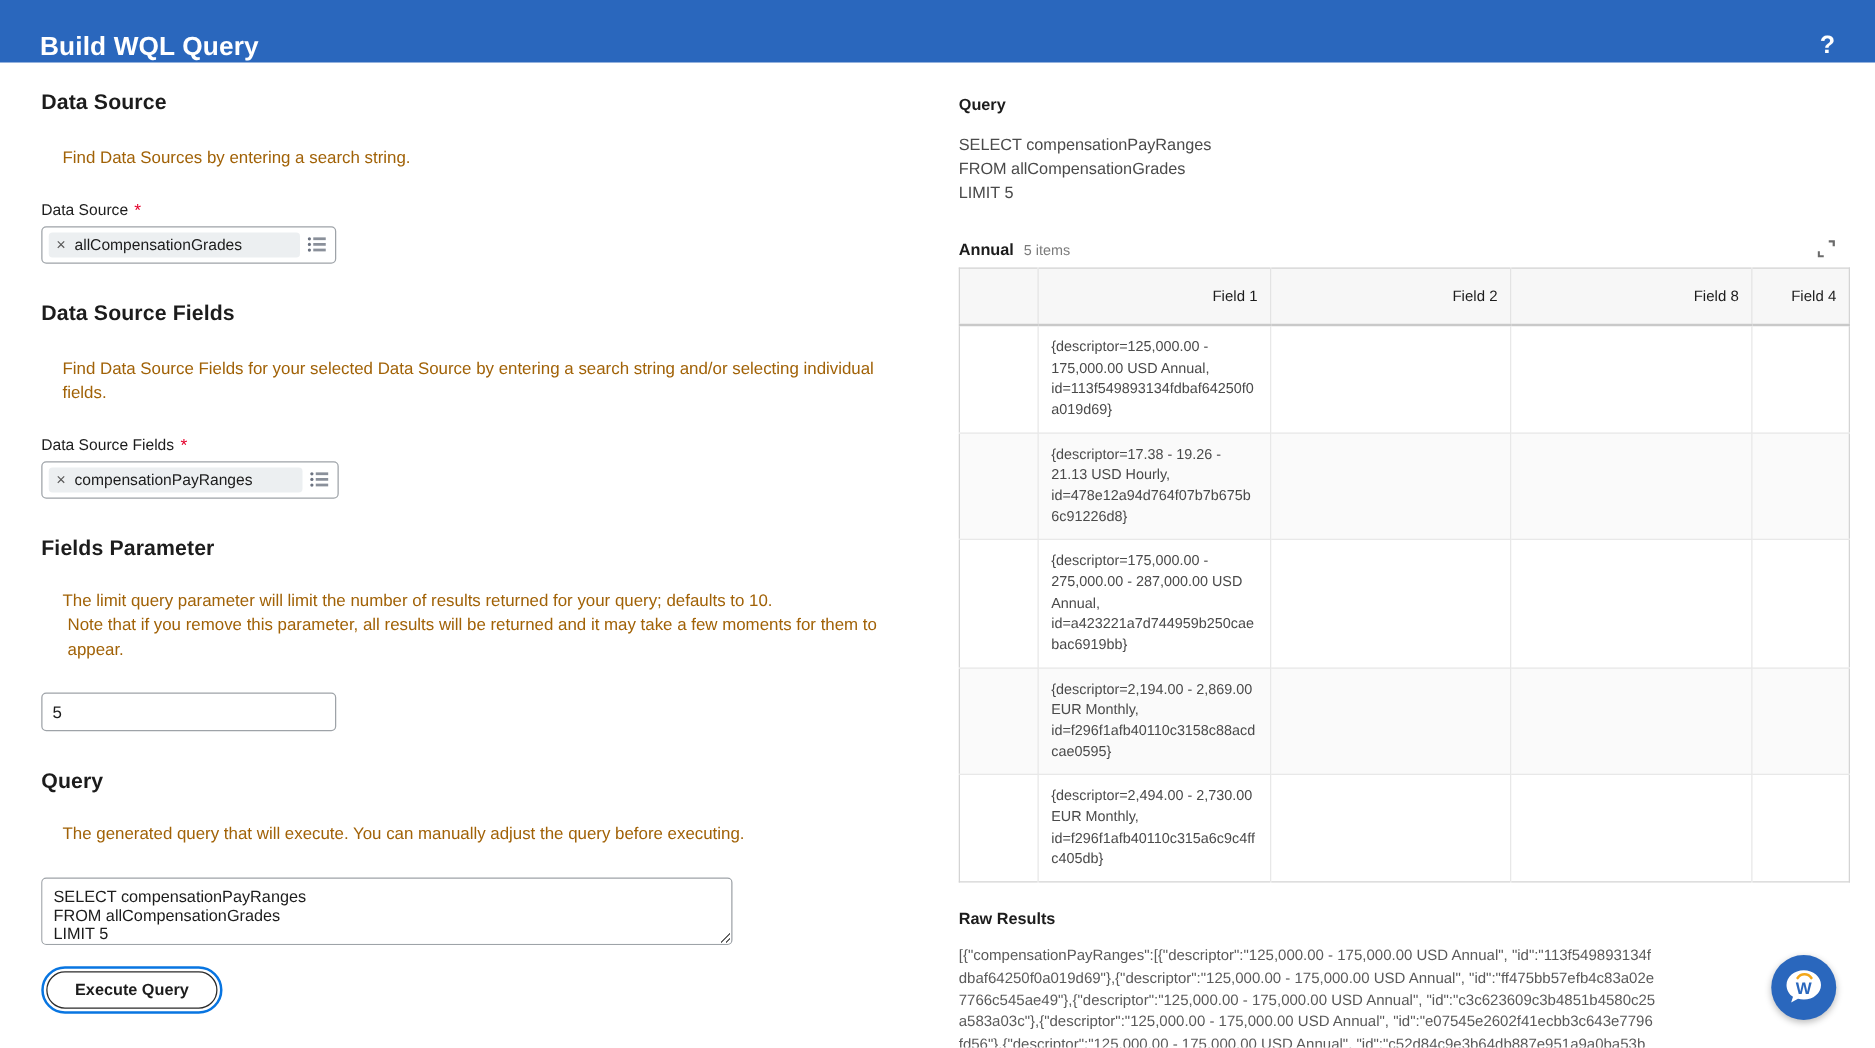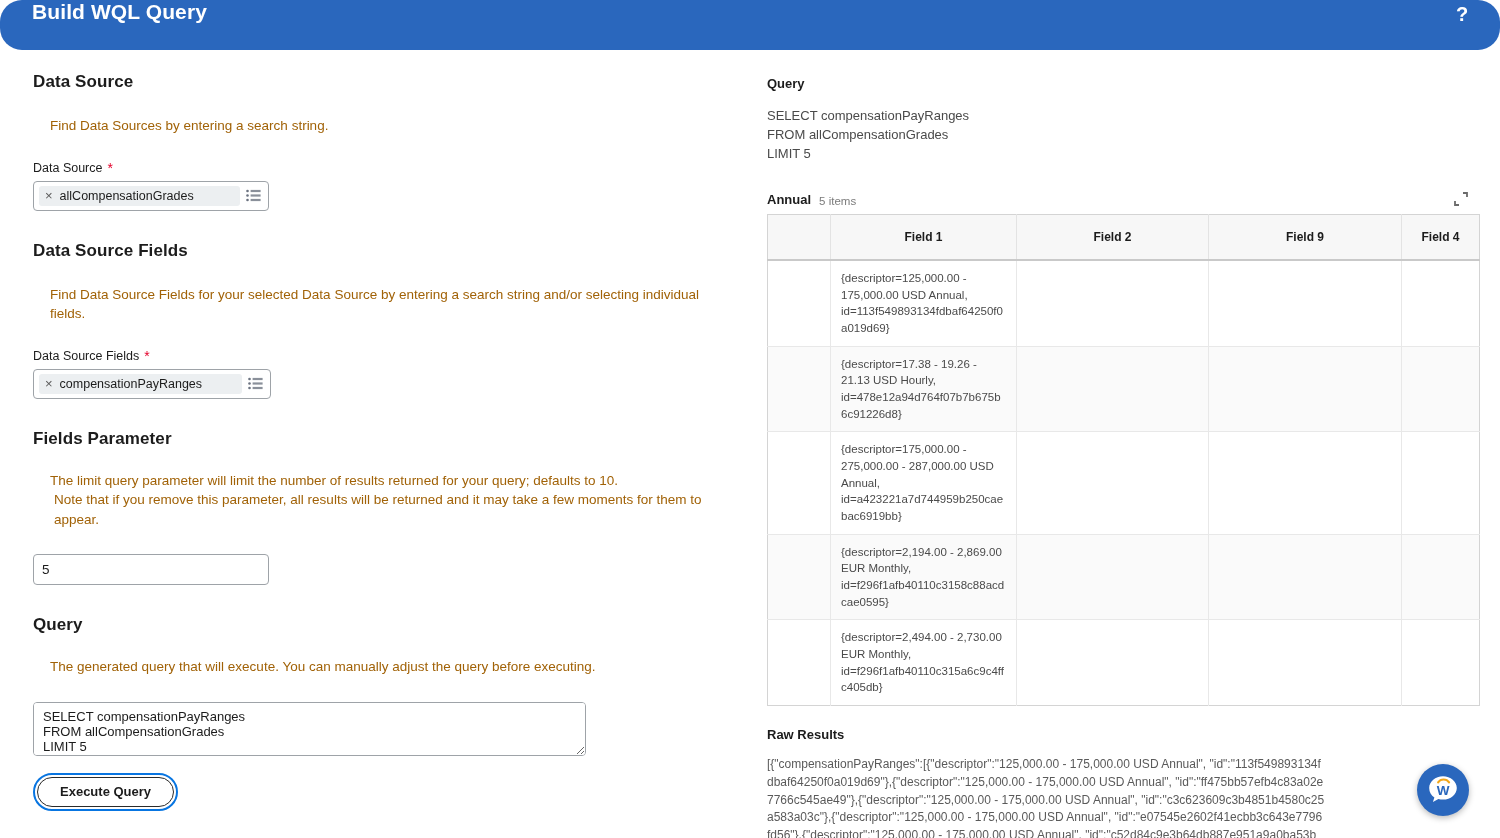--- a/index.html
+++ b/index.html
@@ -11,25 +11,24 @@
     background: #ffffff;
     font-family: "Liberation Sans", sans-serif;
     color: #1c1c1c;
   }
 
   
   .app-header {
     height: 50px;
     background: #2a67bd;
     display: flex;
-    align-items: flex-start;
+    align-items: flex-end;
     justify-content: space-between;
     padding: 0 24px 0 32px;
     position: relative;
-    border-radius: 22px;
   }
   .app-title {
     color: #ffffff;
     font-size: 21px;
     font-weight: bold;
     letter-spacing: 0.1px;
   }
   .help-icon {
     color: #ffffff;
     font-size: 20px;
@@ -210,23 +209,23 @@
     border-collapse: collapse;
     table-layout: fixed;
     background: #fff;
     border: 1px solid #d4d4d4;
   }
   table.results-table th {
     background: #f7f7f7;
     border-right: 1px solid #e3e3e3;
     border-bottom: 2px solid #c9c9c9;
     font-size: 12px;
-    font-weight: bold;
-    color: #1c1c1c;
-    text-align: center;
+    font-weight: normal;
+    color: #1c1c1c;
+    text-align: right;
     padding: 12px 10px;
     height: 46px;
     vertical-align: middle;
   }
   table.results-table td {
     border-right: 1px solid #e8e8e8;
     border-bottom: 1px solid #e8e8e8;
     font-size: 11.5px;
     color: #4a4a4a;
     padding: 9px 10px;
@@ -381,21 +380,21 @@
         <col style="width:186px">
         <col style="width:192px">
         <col style="width:193px">
         <col style="width:78px">
       </colgroup>
       <thead>
         <tr>
           <th></th>
           <th>Field 1</th>
           <th>Field 2</th>
-          <th>Field 9</th>
+          <th>Field 8</th>
           <th>Field 4</th>
         </tr>
       </thead>
       <tbody>
         <tr>
           <td></td>
           <td>{descriptor=125,000.00 - 175,000.00 USD Annual, id=113f549893134fdbaf64250f0a019d69}</td>
           <td></td>
           <td></td>
           <td></td>

